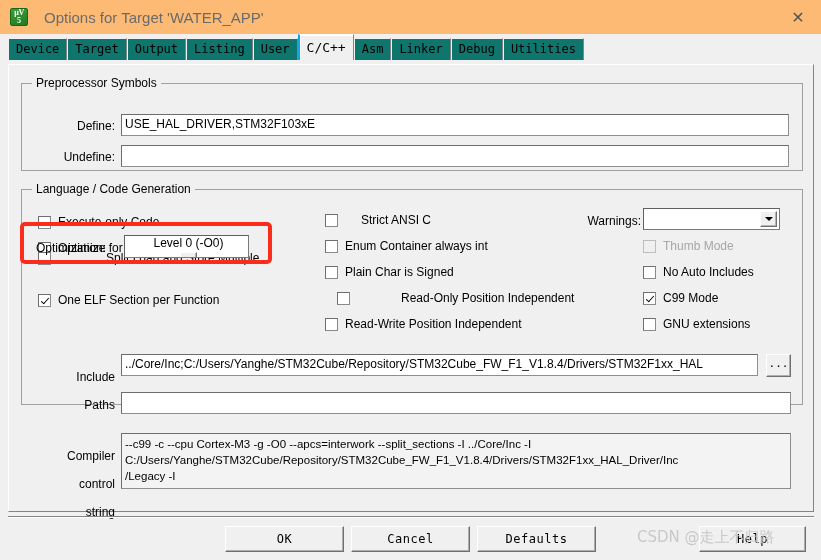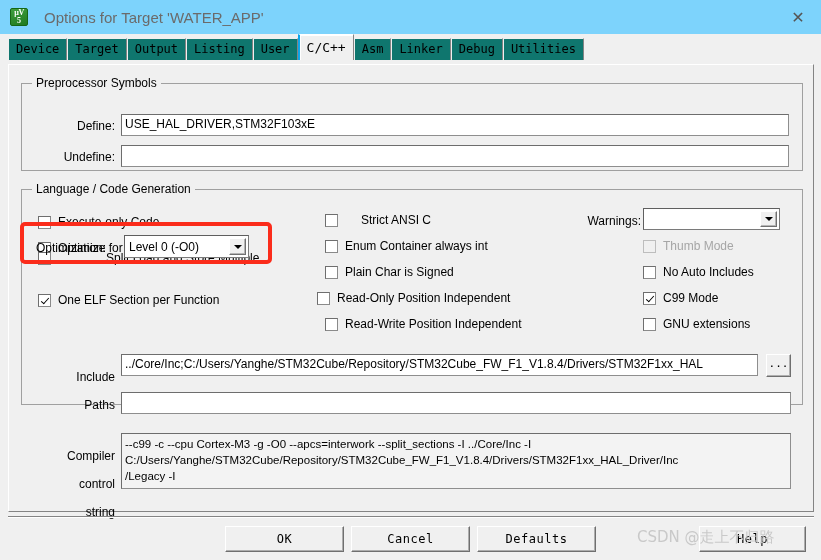--- a/index.html
+++ b/index.html
@@ -10,21 +10,21 @@
     font-family: "Liberation Sans", sans-serif;
     font-size: 12px;
     color: #000;
     overflow: hidden;
     position: relative;
   }
 
   
   .titlebar {
     height: 34px;
-    background: #7dd3fc;
+    background: #fdba74;
     display: flex;
     align-items: center;
     padding-left: 10px;
     position: relative;
   }
   .app-icon {
     width: 18px; height: 18px;
     background: linear-gradient(160deg,#3f9e3f 0%, #1f7a1f 100%);
     border: 1px solid #166616;
     border-radius: 2px;
@@ -318,41 +318,41 @@
         <span class="box"></span>
         <span class="txt">Split Load and Store Multiple</span>
       </div>
       <div class="cb checked" style="left: 29px; top: 228px;">
         <span class="box"></span>
         <span class="txt">One ELF Section per Function</span>
       </div>
     </div>
 
   <div class="lbl" style="left:27px; top:176px; width:96px; text-align:left;">Optimization:</div>
-  <div class="combo" style="left:115px; top:170px; width:125px; height:23px;">
+  <div class="combo" style="left:115px; top:170px; width:125px; height:23px;flex-direction:column;">
     <span class="val">Level 0 (-O0)</span>
     <span class="arrow">
         <i></i>
       </span>
   </div>
 
   <div id="col2">
       <div class="cb" style="left: 316px; top: 148px; gap: 16px;">
         <span class="box"></span>
         <span class="txt">Strict ANSI C</span>
       </div>
       <div class="cb" style="left: 316px; top: 174px;">
         <span class="box"></span>
         <span class="txt">Enum Container always int</span>
       </div>
       <div class="cb" style="left: 316px; top: 200px;">
         <span class="box"></span>
         <span class="txt">Plain Char is Signed</span>
       </div>
-      <div class="cb" style="left: 308px; top: 226px;">
+      <div class="cb" style="left: 328px; top: 226px; gap: 44px;">
         <span class="box"></span>
         <span class="txt">Read-Only Position Independent</span>
       </div>
       <div class="cb" style="left: 316px; top: 252px;">
         <span class="box"></span>
         <span class="txt">Read-Write Position Independent</span>
       </div>
     </div>
 
   <div class="lbl" style="left:558px; top:149px; width:74px;">Warnings:</div>

